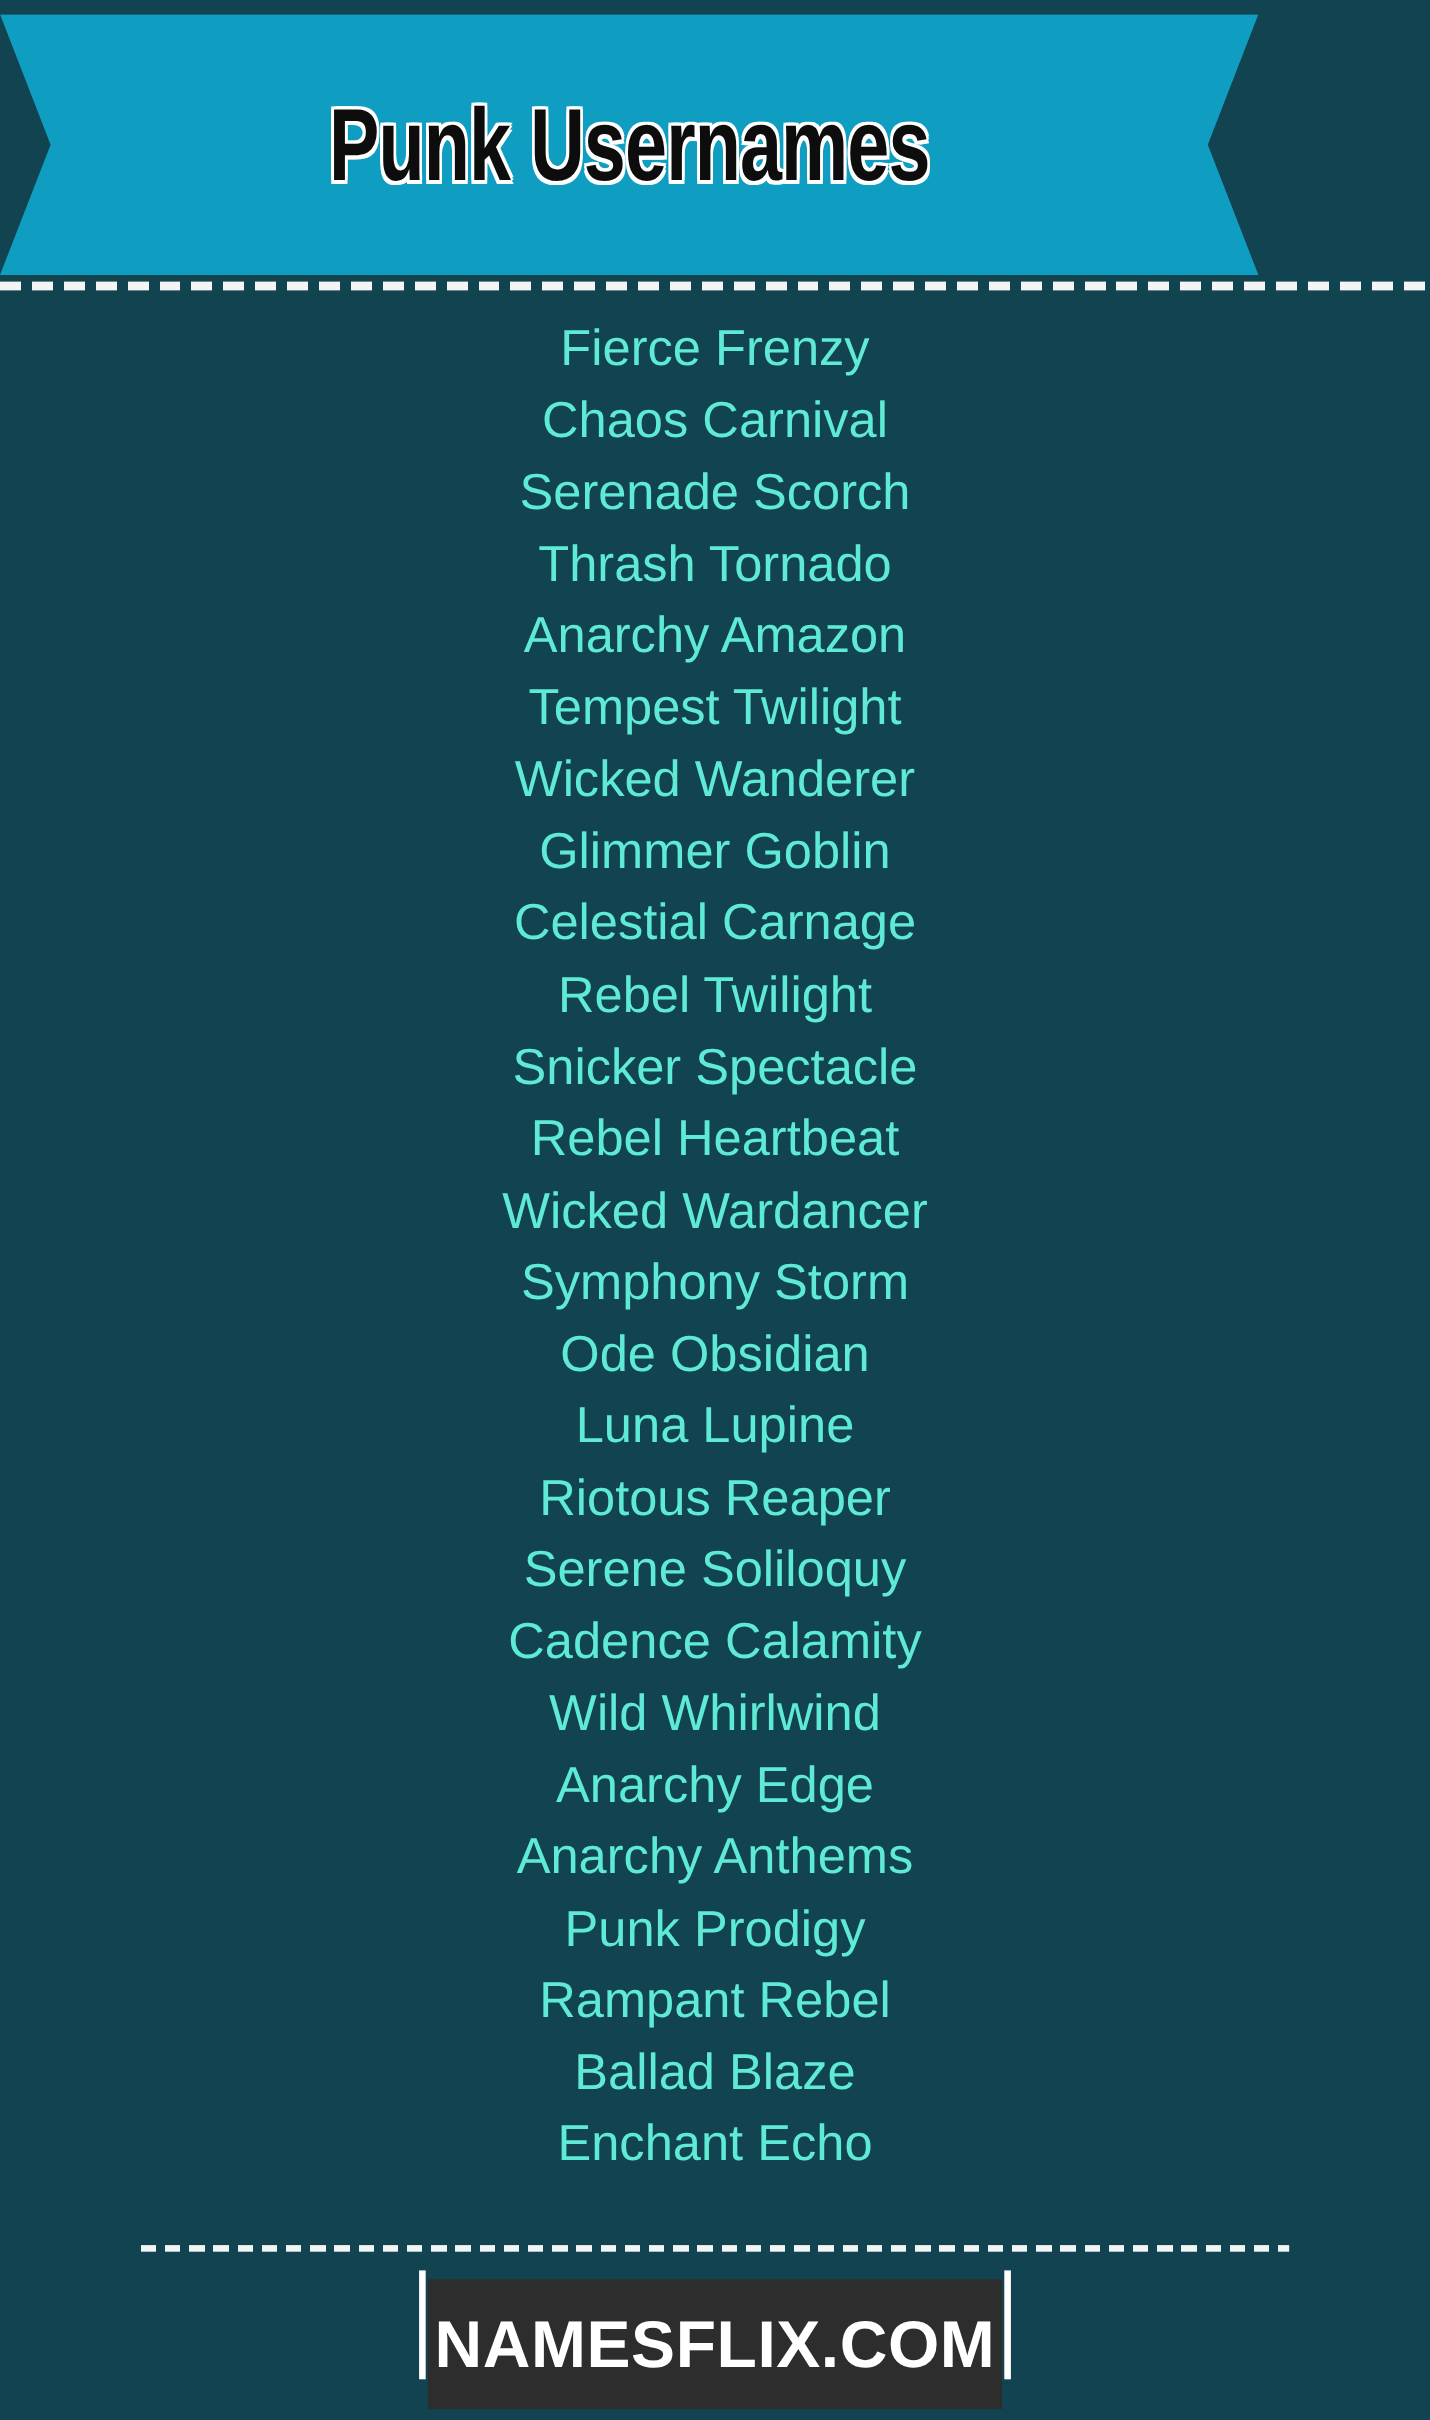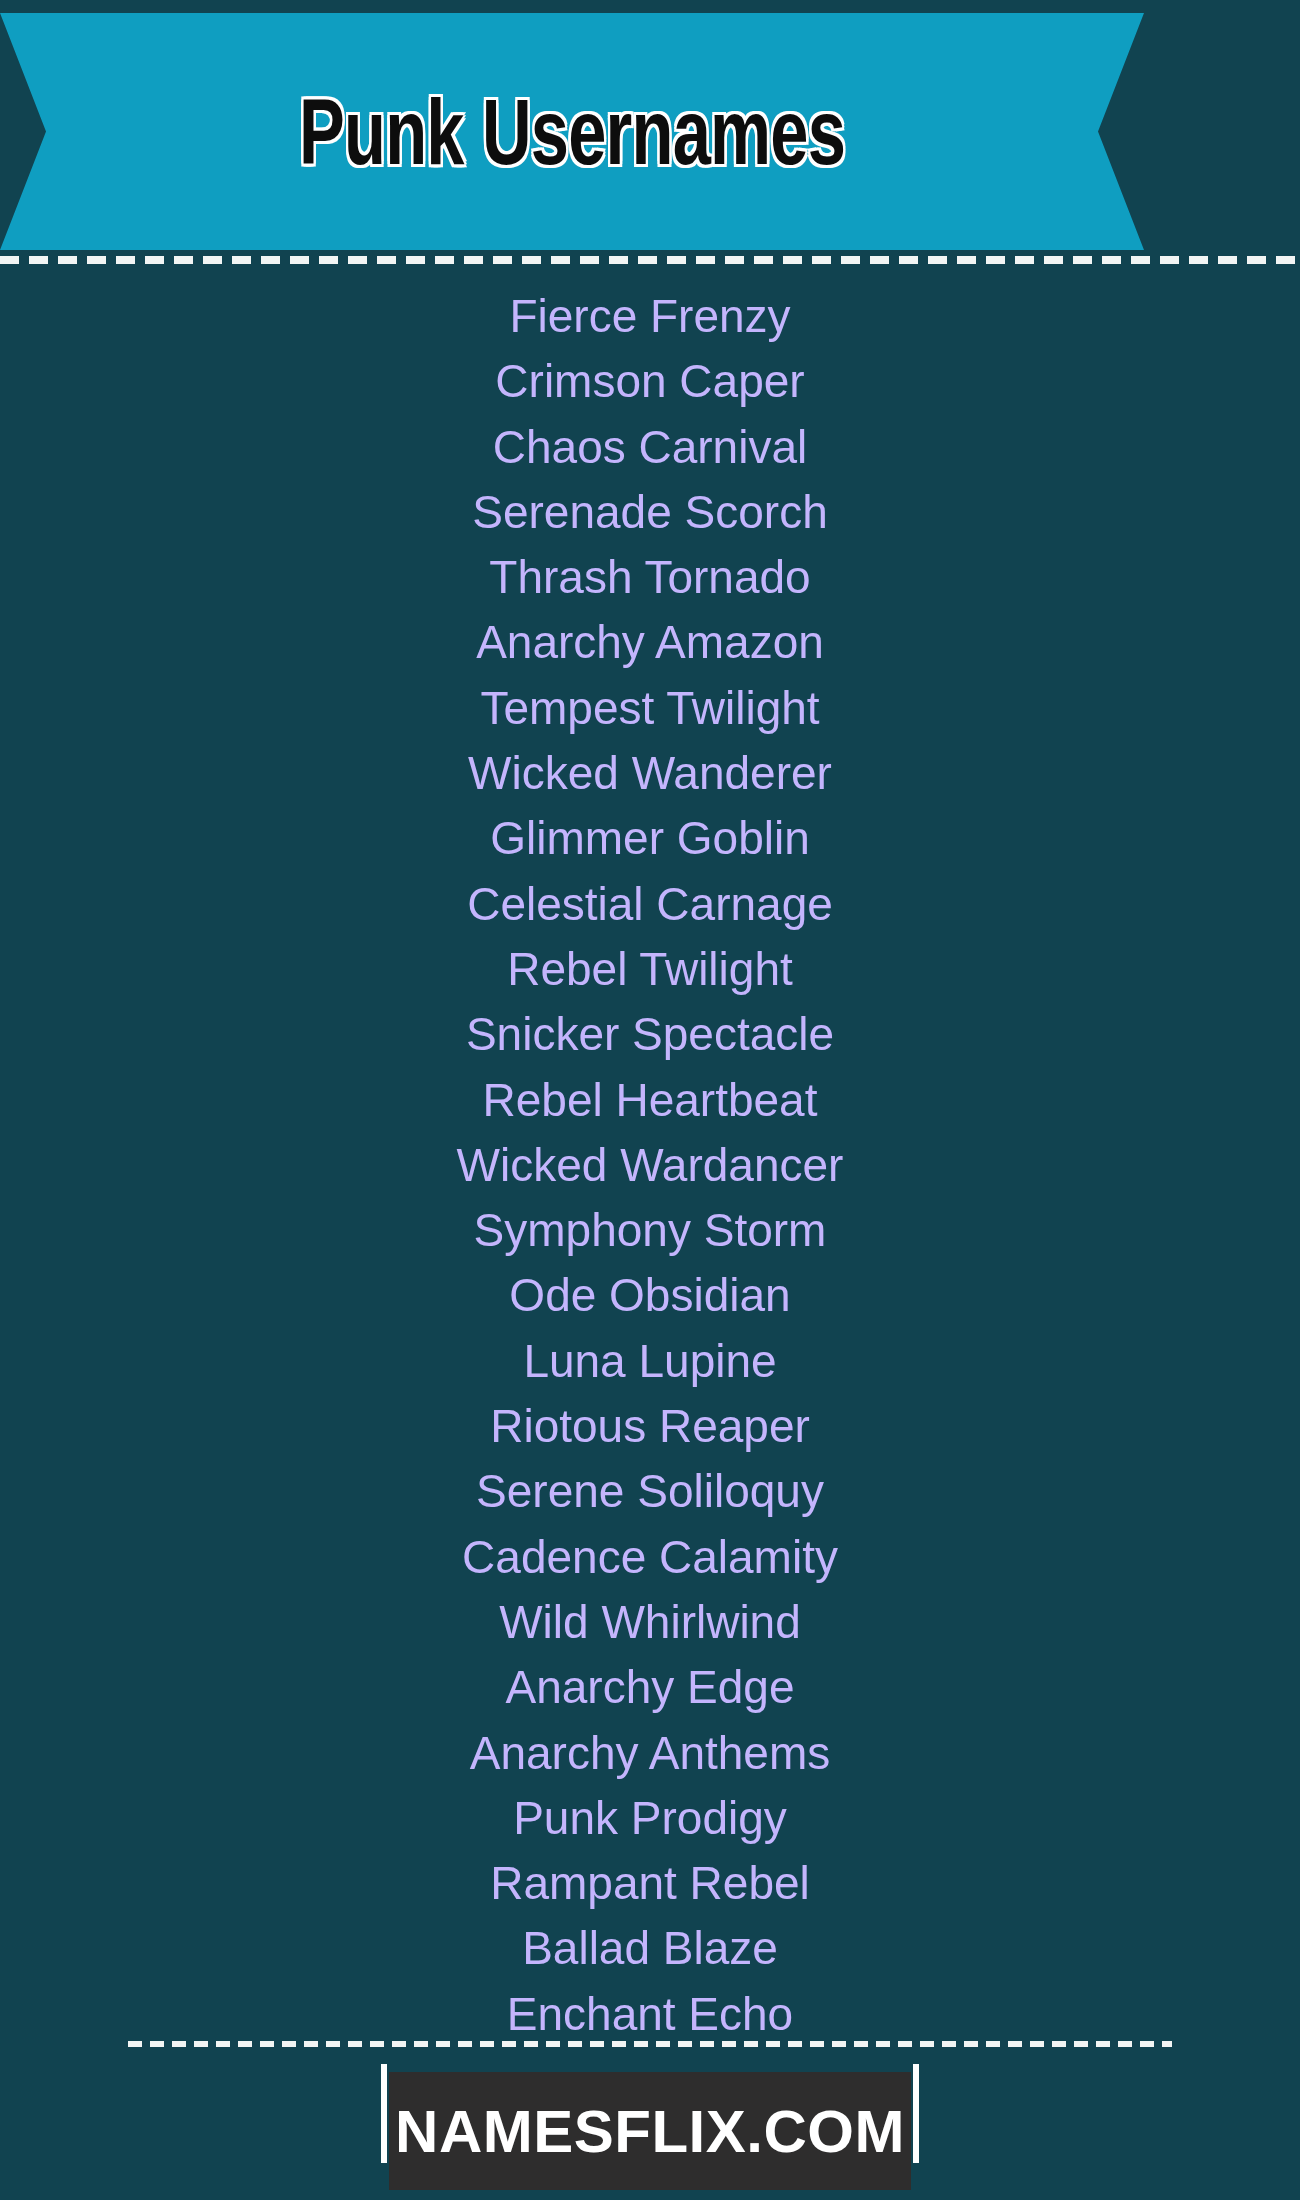--- a/index.html
+++ b/index.html
@@ -71,21 +71,21 @@
     width: 1300px;
     margin: 0;
     padding: 0;
     list-style: none;
     text-align: center;
   }
   .name-list li {
     line-height: 65.3px;
     font-size: 46px;
     font-weight: 400;
-    color: #c4b5fd;
+    color: #5eead4;
     white-space: nowrap;
   }
 
   
   .footer-box {
     position: absolute;
     top: 2072px;
     left: 50%;
     transform: translateX(-50%);
     width: 522px;
@@ -118,21 +118,20 @@
 <div class="poster">
 
   <div class="banner">
     <span class="banner-title">Punk Usernames</span>
   </div>
 
   <div class="dash-top"></div>
 
   <ul class="name-list">
       <li>Fierce Frenzy</li>
-      <li>Crimson Caper</li>
       <li>Chaos Carnival</li>
       <li>Serenade Scorch</li>
       <li>Thrash Tornado</li>
       <li>Anarchy Amazon</li>
       <li>Tempest Twilight</li>
       <li>Wicked Wanderer</li>
       <li>Glimmer Goblin</li>
       <li>Celestial Carnage</li>
       <li>Rebel Twilight</li>
       <li>Snicker Spectacle</li>

